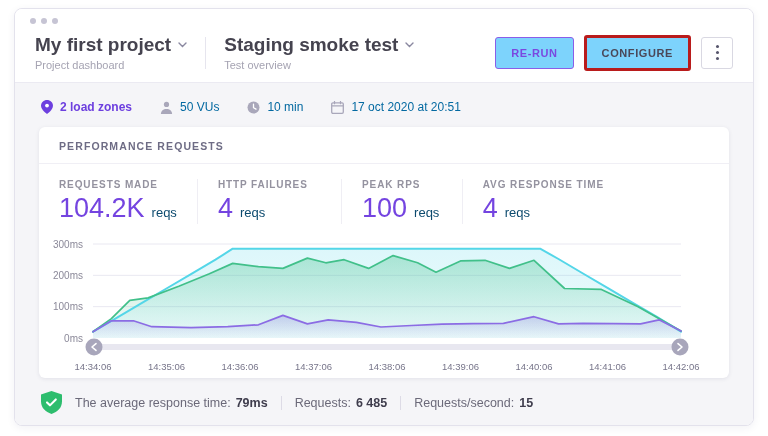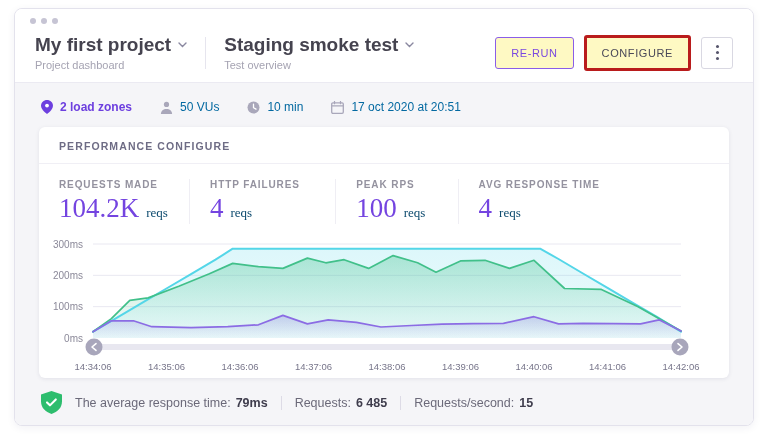--- a/index.html
+++ b/index.html
@@ -11,40 +11,40 @@
   .dot { width:6px; height:6px; border-radius:50%; background:#c6c4d4; }
 
   .app-header { display:flex; justify-content:space-between; align-items:center; padding:5px 20px 11px; background:#fff; border-bottom:1px solid #ebeaf2; }
   .selectors { display:flex; align-items:center; }
   .selector { cursor:pointer; }
   .selector-name { font-size:19px; font-weight:bold; color:#45434f; display:flex; align-items:center; gap:7px; }
   .selector-sub { font-size:11px; color:#a5a3b2; margin-top:3px; }
   .vdivider { width:1px; height:32px; background:#e6e5ee; margin:0 18px; }
 
   .actions { display:flex; gap:10px; align-items:center; }
-  .btn { background:#fef9c3; font-size:11px; font-weight:normal; letter-spacing:0.6px; padding:9px 15px; border-radius:3px; cursor:pointer; }
+  .btn { background:#7dd3fc; font-size:11px; font-weight:bold; letter-spacing:0.6px; padding:9px 15px; border-radius:3px; cursor:pointer; }
   .btn-rerun { border:1px solid #8a5de8; color:#7a48e0; }
   .btn-configure { border:3px solid #b91c1c; color:#4a4858; }
   .btn-kebab { border:1px solid #d9d8e2; border-radius:3px; width:32px; height:32px; display:flex; flex-direction:column; gap:3px; align-items:center; justify-content:center; cursor:pointer; background:#fff; }
   .kdot { width:3px; height:3px; border-radius:50%; background:#56546b; }
 
   .content { flex:1; background:#f5f5f8; padding:9px 24px 0; display:flex; flex-direction:column; }
   .meta-row { display:flex; gap:28px; padding:8px 0 13px 2px; font-size:12px; }
   .meta-item { display:flex; align-items:center; gap:7px; color:#0369a1; }
   .meta-item.accent { color:#6d3fdf; font-weight:bold; }
 
   .card { background:#fff; border-radius:6px; box-shadow:0 1px 4px rgba(35,32,74,0.09); }
   .card-title { padding:13px 20px 11px; font-size:10.5px; font-weight:bold; letter-spacing:1.1px; color:#6e6c85; border-bottom:1px solid #f0eff5; }
   .stats { display:flex; padding:15px 20px 6px; }
   .stat { padding:0 20px; border-right:1px solid #efeef4; }
   .stat:first-child { padding-left:0; }
   .stat:last-child { border-right:none; }
   .stat-1 { flex:1.15; } .stat-2 { flex:1.1; } .stat-3 { flex:0.85; } .stat-4 { flex:2.2; }
   .stat-label { font-size:10px; letter-spacing:0.9px; color:#94929f; font-weight:bold; }
-  .stat-valrow { margin-top:3px; display:flex; align-items:baseline; gap:7px;font-family:Liberation Serif, serif; }
+  .stat-valrow { margin-top:3px; display:flex; align-items:baseline; gap:7px; }
   .stat-value { font-size:27px; color:#7444e0; font-weight:500; }
   .stat-unit { font-size:13px; color:#0c4a6e; }
   .chart-wrap { padding:4px 10px 2px 6px; }
   svg.chart { display:block; width:676px; height:142px; }
 
   .status-row { display:flex; align-items:center; gap:13px; padding:13px 4px 0 2px; font-size:12.5px; }
   .status-item { display:flex; gap:5px; align-items:baseline; }
   .status-label { color:#6b6979; }
   .status-value { color:#3f3d4d; font-weight:bold; }
   .status-divider { width:1px; height:14px; background:#dddbe6; align-self:center; }
@@ -121,21 +121,21 @@
         <svg width="13" height="13" viewBox="0 0 13 13">
             <rect x="0.7" y="1.9" width="11.6" height="10.4" rx="1.2" fill="none" stroke="#a9a7ba" stroke-width="1.3"></rect>
             <path d="M0.7 4.9h11.6" stroke="#a9a7ba" stroke-width="1.2"></path>
             <path d="M3.5 0.6v2.1M9.5 0.6v2.1" stroke="#a9a7ba" stroke-width="1.3" stroke-linecap="round"></path>
           </svg>
         <span>17 oct 2020 at 20:51</span>
       </div>
     </div>
 
     <div class="card">
-      <div class="card-title">PERFORMANCE CONFIGURE</div>
+      <div class="card-title">PERFORMANCE REQUESTS</div>
 
       <div class="stats">
         <div class="stat stat-1">
           <div class="stat-label">REQUESTS MADE</div>
           <div class="stat-valrow">
               <span class="stat-value">104.2K</span>
               <span class="stat-unit">reqs</span>
             </div>
         </div>
         <div class="stat stat-2">

